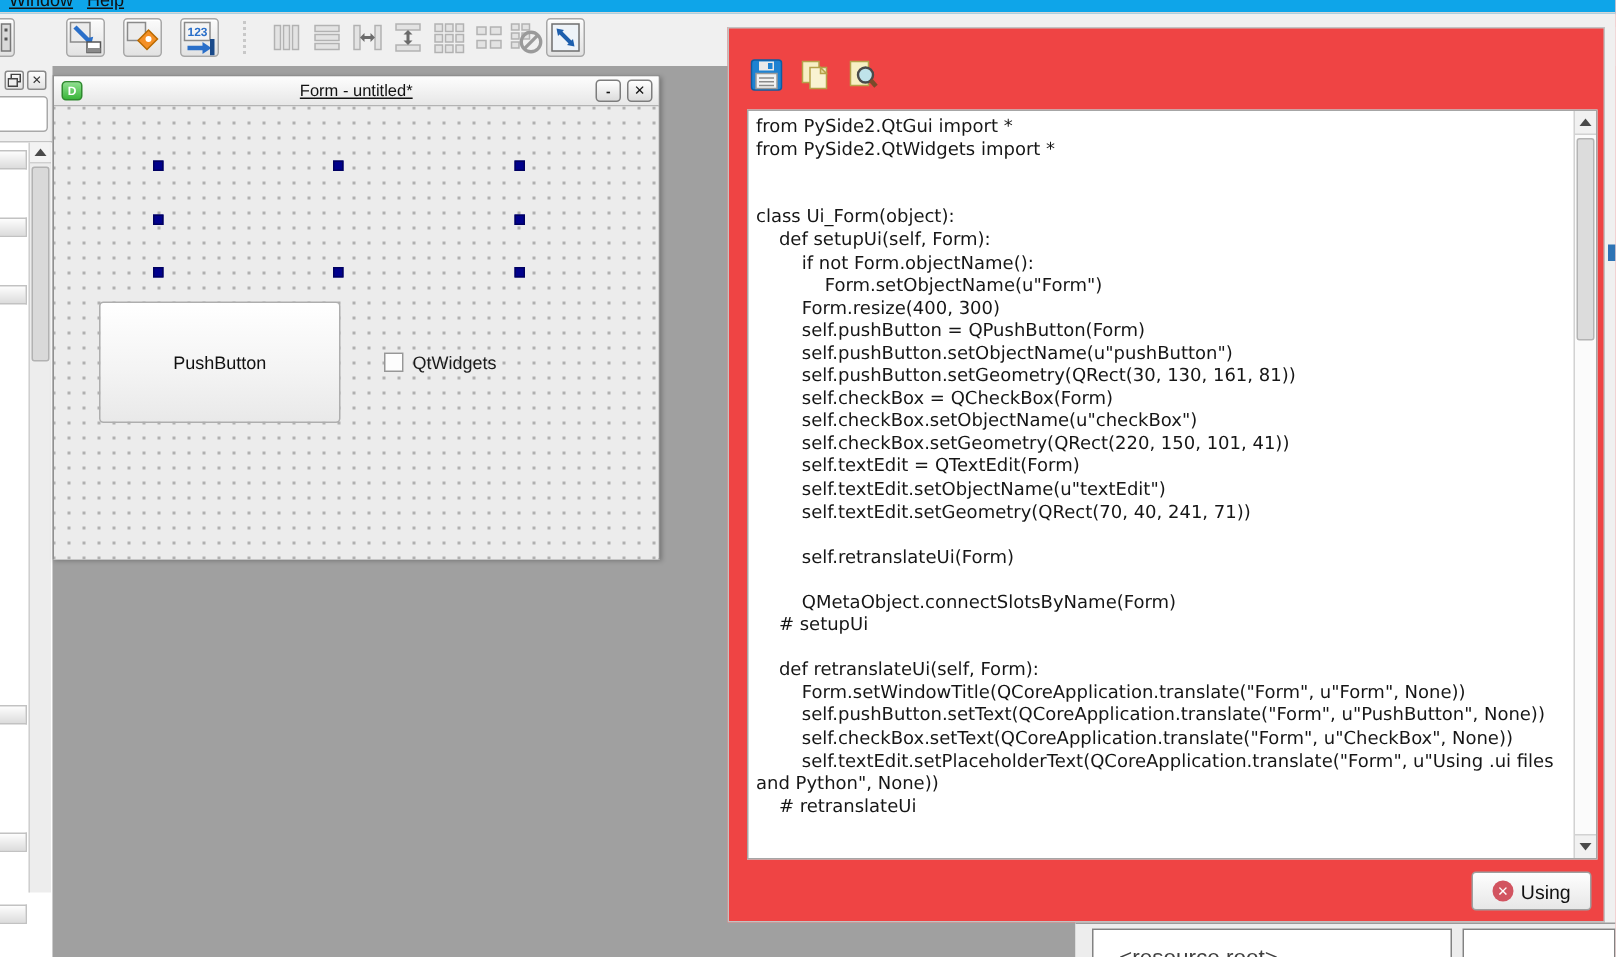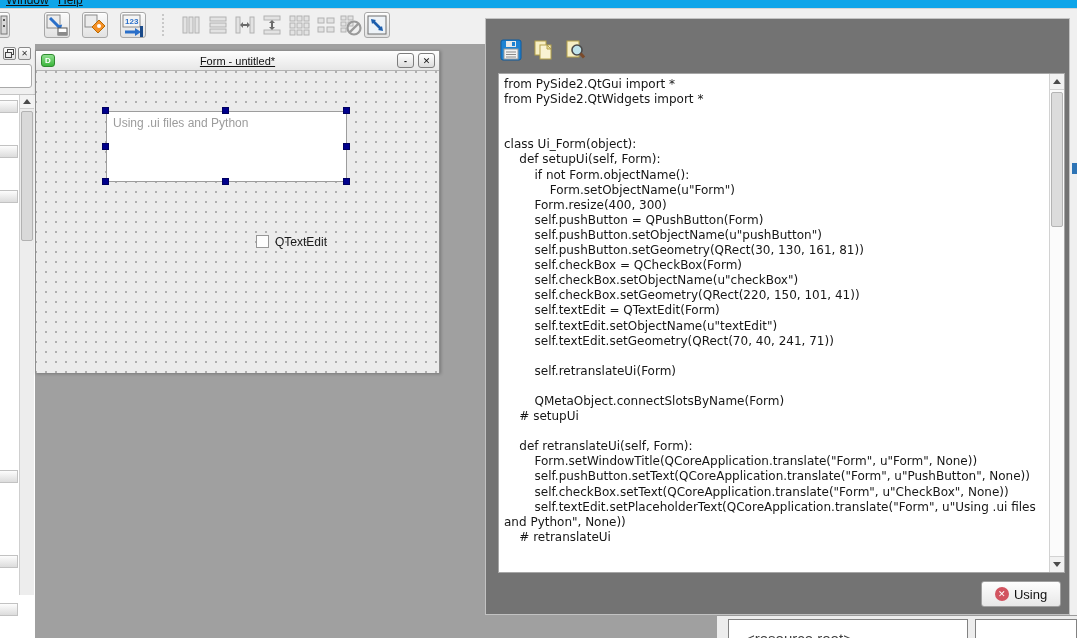--- a/index.html
+++ b/index.html
@@ -40,21 +40,21 @@
 
   #text-edit { position:absolute; left:70px; top:40px; width:241px; height:71px; background:#fff; border:1px solid #9d9d9d; }
   #text-edit-placeholder { position:absolute; left:6px; top:4px; color:#9c9c9c; font-size:12px; }
   .handle { position:absolute; width:7px; height:7px; background:#00008c; border:1px solid #000060; }
 
   #push-button { position:absolute; left:30px; top:130px; width:161px; height:81px; border:1px solid #aeaeae; border-radius:3px; background:linear-gradient(180deg,#ffffff,#f4f4f4 55%,#e9e9e9); display:flex; align-items:center; justify-content:center; font-size:12px; color:#111; }
   #check-box { position:absolute; left:220px; top:150px; width:101px; height:41px; display:flex; align-items:center; }
   #check-box-indicator { width:13px; height:13px; border:1px solid #979797; background:#fdfdfd; margin-right:6px; }
 
   
-  #code-dialog { position:absolute; left:485px; top:18px; width:585px; height:597px; background:#737373; border:1px solid #c2c2c2; }
+  #code-dialog { position:absolute; left:485px; top:18px; width:585px; height:597px; background:#ef4444; border:1px solid #c2c2c2; }
   .dlg-tool { position:absolute; top:18px; width:26px; height:26px; display:flex; align-items:center; justify-content:center; }
   #code-box { position:absolute; left:12px; top:54px; width:567px; height:500px; background:#fff; border:1px solid #a6a6a6; overflow:hidden; }
   #code-text { position:absolute; left:0; top:0; width:551px; padding:3px 2px 0 5px; font:12px/15.1px "DejaVu Sans",sans-serif; color:#161616; white-space:pre-wrap; word-break:break-word; }
   #code-vscroll { position:absolute; right:0; top:0; width:15px; height:498px; background:#fbfbfb; border-left:1px solid #d2d2d2; }
   .sb-arrow { position:absolute; left:0; width:14px; height:16px; background:#f1f1f1; display:flex; align-items:center; justify-content:center; }
   .sb-arrow.up { top:0; border-bottom:1px solid #d2d2d2; }
   .sb-arrow.down { bottom:0; border-top:1px solid #d2d2d2; }
   #code-vthumb { position:absolute; left:1px; top:18px; width:12px; height:135px; background:#dcdcdc; border:1px solid #b4b4b4; border-radius:2px; }
   .tri-up { width:0; height:0; border-left:4px solid transparent; border-right:4px solid transparent; border-bottom:5px solid #4a4a4a; }
   .tri-down { width:0; height:0; border-left:4px solid transparent; border-right:4px solid transparent; border-top:5px solid #4a4a4a; }
@@ -235,36 +235,36 @@
   <div id="mdi"></div>
 
   <div id="form-window">
     <div id="form-titlebar">
       <div id="form-icon">D</div>
       <div id="form-title">Form - untitled*</div>
       <div class="title-btn" style="right:25px">-</div>
       <div class="title-btn" style="right:4px">✕</div>
     </div>
     <div id="form-body">
-      <div id="text-edit">
-        <div id="text-edit-placeholder">Using .ui files and Python</div>
-      </div>
 
       <div class="handle" style="left:66px;top:36px"></div>
       <div class="handle" style="left:186px;top:36px"></div>
       <div class="handle" style="left:307px;top:36px"></div>
       <div class="handle" style="left:66px;top:72px"></div>
       <div class="handle" style="left:307px;top:72px"></div>
       <div class="handle" style="left:66px;top:107px"></div>
       <div class="handle" style="left:186px;top:107px"></div>
       <div class="handle" style="left:307px;top:107px"></div>
 
+      <div id="push-button">
+        <span>PushButton</span>
+      </div>
       <div id="check-box">
         <div id="check-box-indicator"></div>
-        <span>QTextEdit</span>
+        <span>QtWidgets</span>
       </div>
     </div>
   </div>
 
   <div id="code-dialog">
     <div class="dlg-tool" style="left:12px">
       <svg width="22" height="22">
           <rect x="1" y="1" width="20" height="20" rx="2" fill="#1e82d2" stroke="#0f5ca0"></rect>
           <rect x="6" y="2" width="10" height="6" fill="#e9e9e9"></rect>
           <rect x="12" y="3" width="3" height="4" fill="#1e82d2"></rect>

